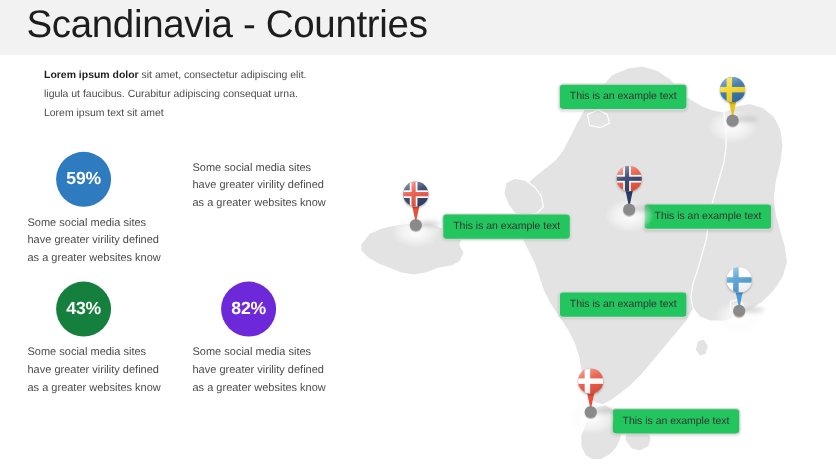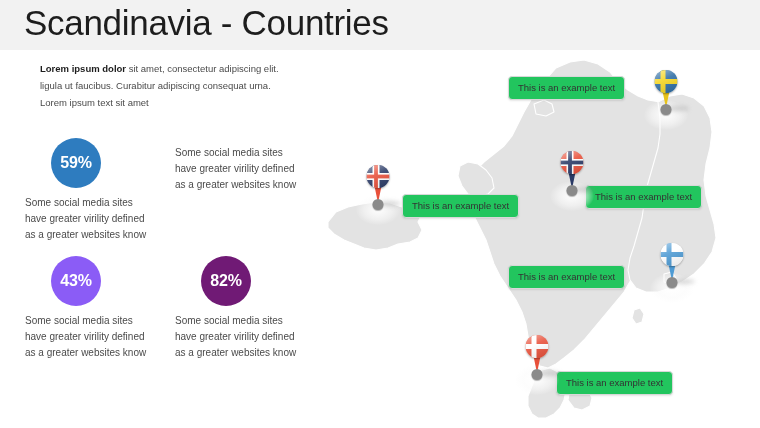--- a/index.html
+++ b/index.html
@@ -209,30 +209,30 @@
 
       <div class="stat-item">
         <div class="stat-body">
           <span>Some social media sites</span><br>
           <span>have greater virility defined</span><br>
           <span>as a greater websites know</span>
         </div>
       </div>
 
       <div class="stat-item">
-        <div class="stat-circle" style="background-color: #8b5cf6; text-align: right;">43%</div>
+        <div class="stat-circle" style="background-color: #15803d; text-align: right;">43%</div>
         <div class="stat-body">
           <span>Some social media sites</span><br>
           <span>have greater virility defined</span><br>
           <span>as a greater websites know</span>
         </div>
       </div>
 
       <div class="stat-item">
-        <div class="stat-circle" style="background-color: #701a75;">82%</div>
+        <div class="stat-circle" style="background-color: #6d28d9;">82%</div>
         <div class="stat-body">
           <span>Some social media sites</span><br>
           <span>have greater virility defined</span><br>
           <span>as a greater websites know</span>
         </div>
       </div>
 
     </div>
   </div>
 

